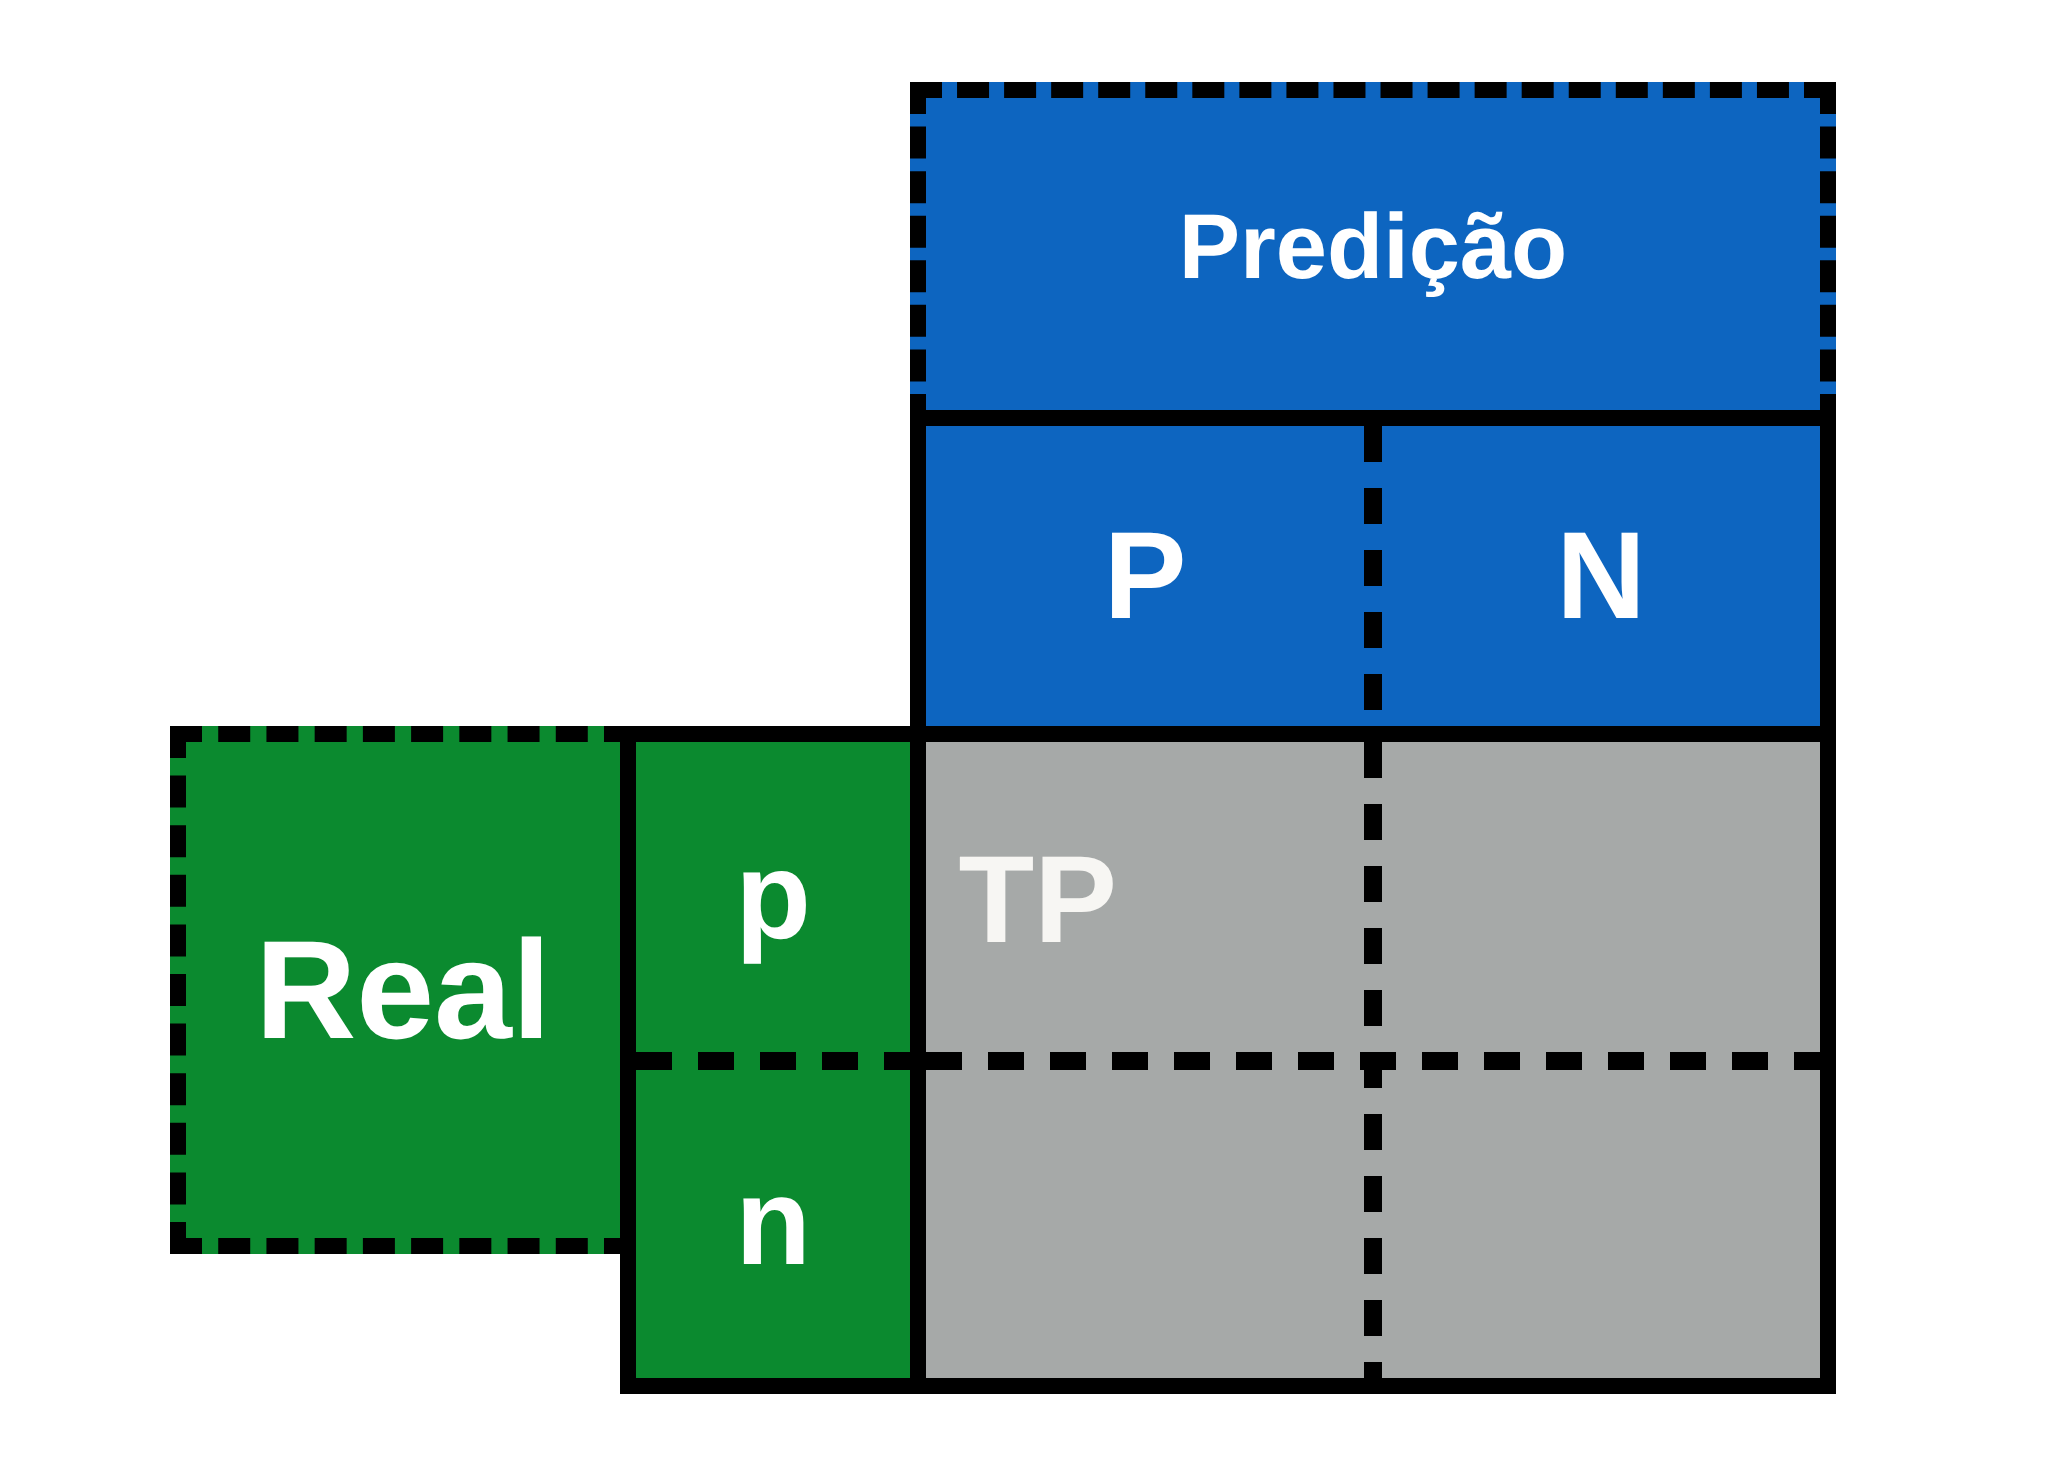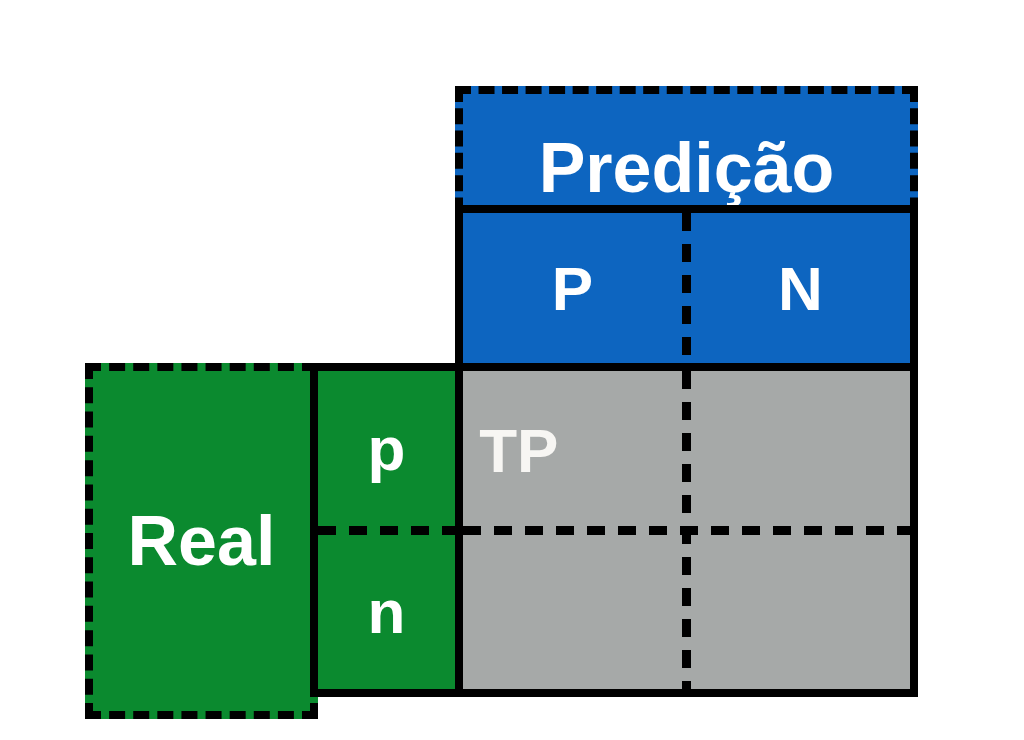--- a/index.html
+++ b/index.html
@@ -26,23 +26,22 @@
   }
   .box { position: absolute; }
 
   
   .predicao-header {
     left: 455px; top: 41px; width: 463px; height: 172px;
     background: var(--blue);
     border: 8px dashed var(--border);
     display: flex; align-items: center; justify-content: center;
     padding-bottom: 8px;
-    font-size: 70px;
+    font-size: 46px;
     z-index: 1;
-    margin-top: 45px;
   }
 
   
   .pn-row {
     left: 455px; top: 205px; width: 463px; height: 166px;
     background: var(--blue);
     border: 8px solid var(--border);
     display: flex;
     z-index: 2;
   }
@@ -51,21 +50,21 @@
     display: flex; align-items: center; justify-content: center;
     font-size: 62px;
   }
   .v-dash {
     width: 9px; height: 100%;
     background: repeating-linear-gradient(to bottom, var(--border) 0 18px, transparent 18px 31px);
   }
 
   
   .real-box {
-    left: 85px; top: 363px; width: 233px; height: 356px;
+    left: 85px; top: 363px; width: 233px; height: 264px;
     background: var(--green);
     border: 8px dashed var(--border);
     display: flex; align-items: center; justify-content: center;
     font-size: 70px;
     z-index: 1;
   }
 
   
   .green-col {
     left: 310px; top: 363px; width: 153px; height: 334px;

